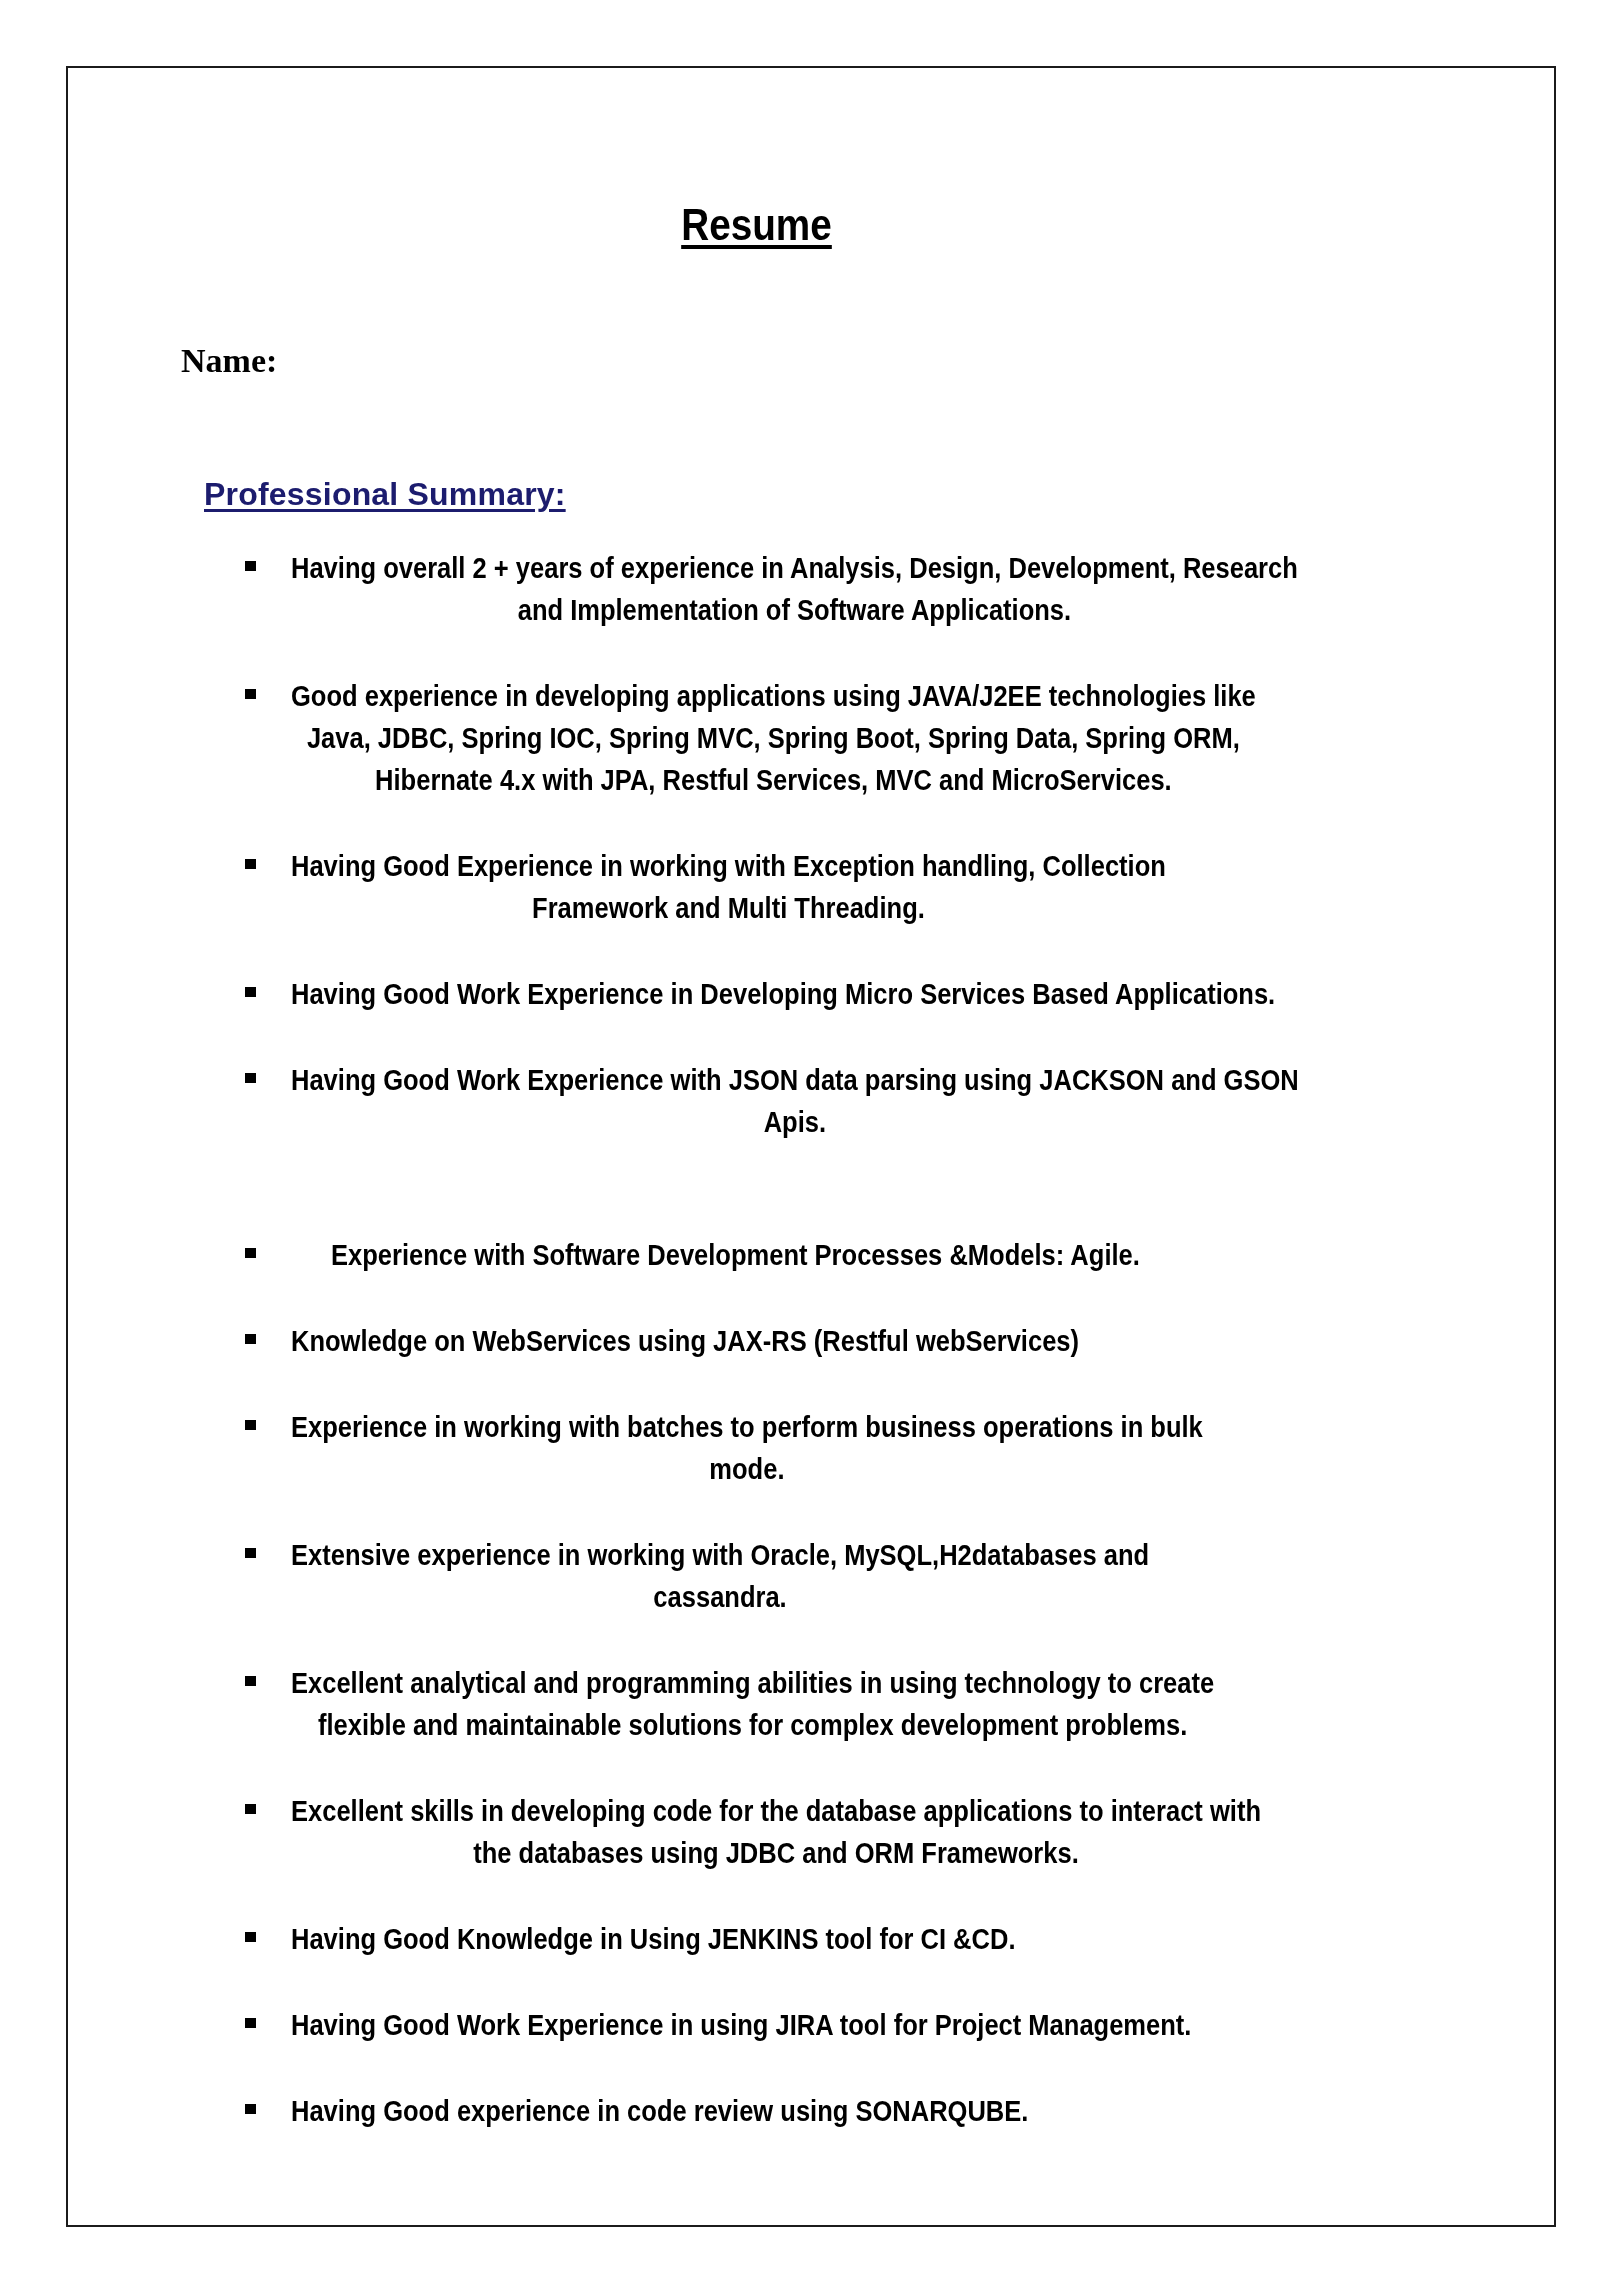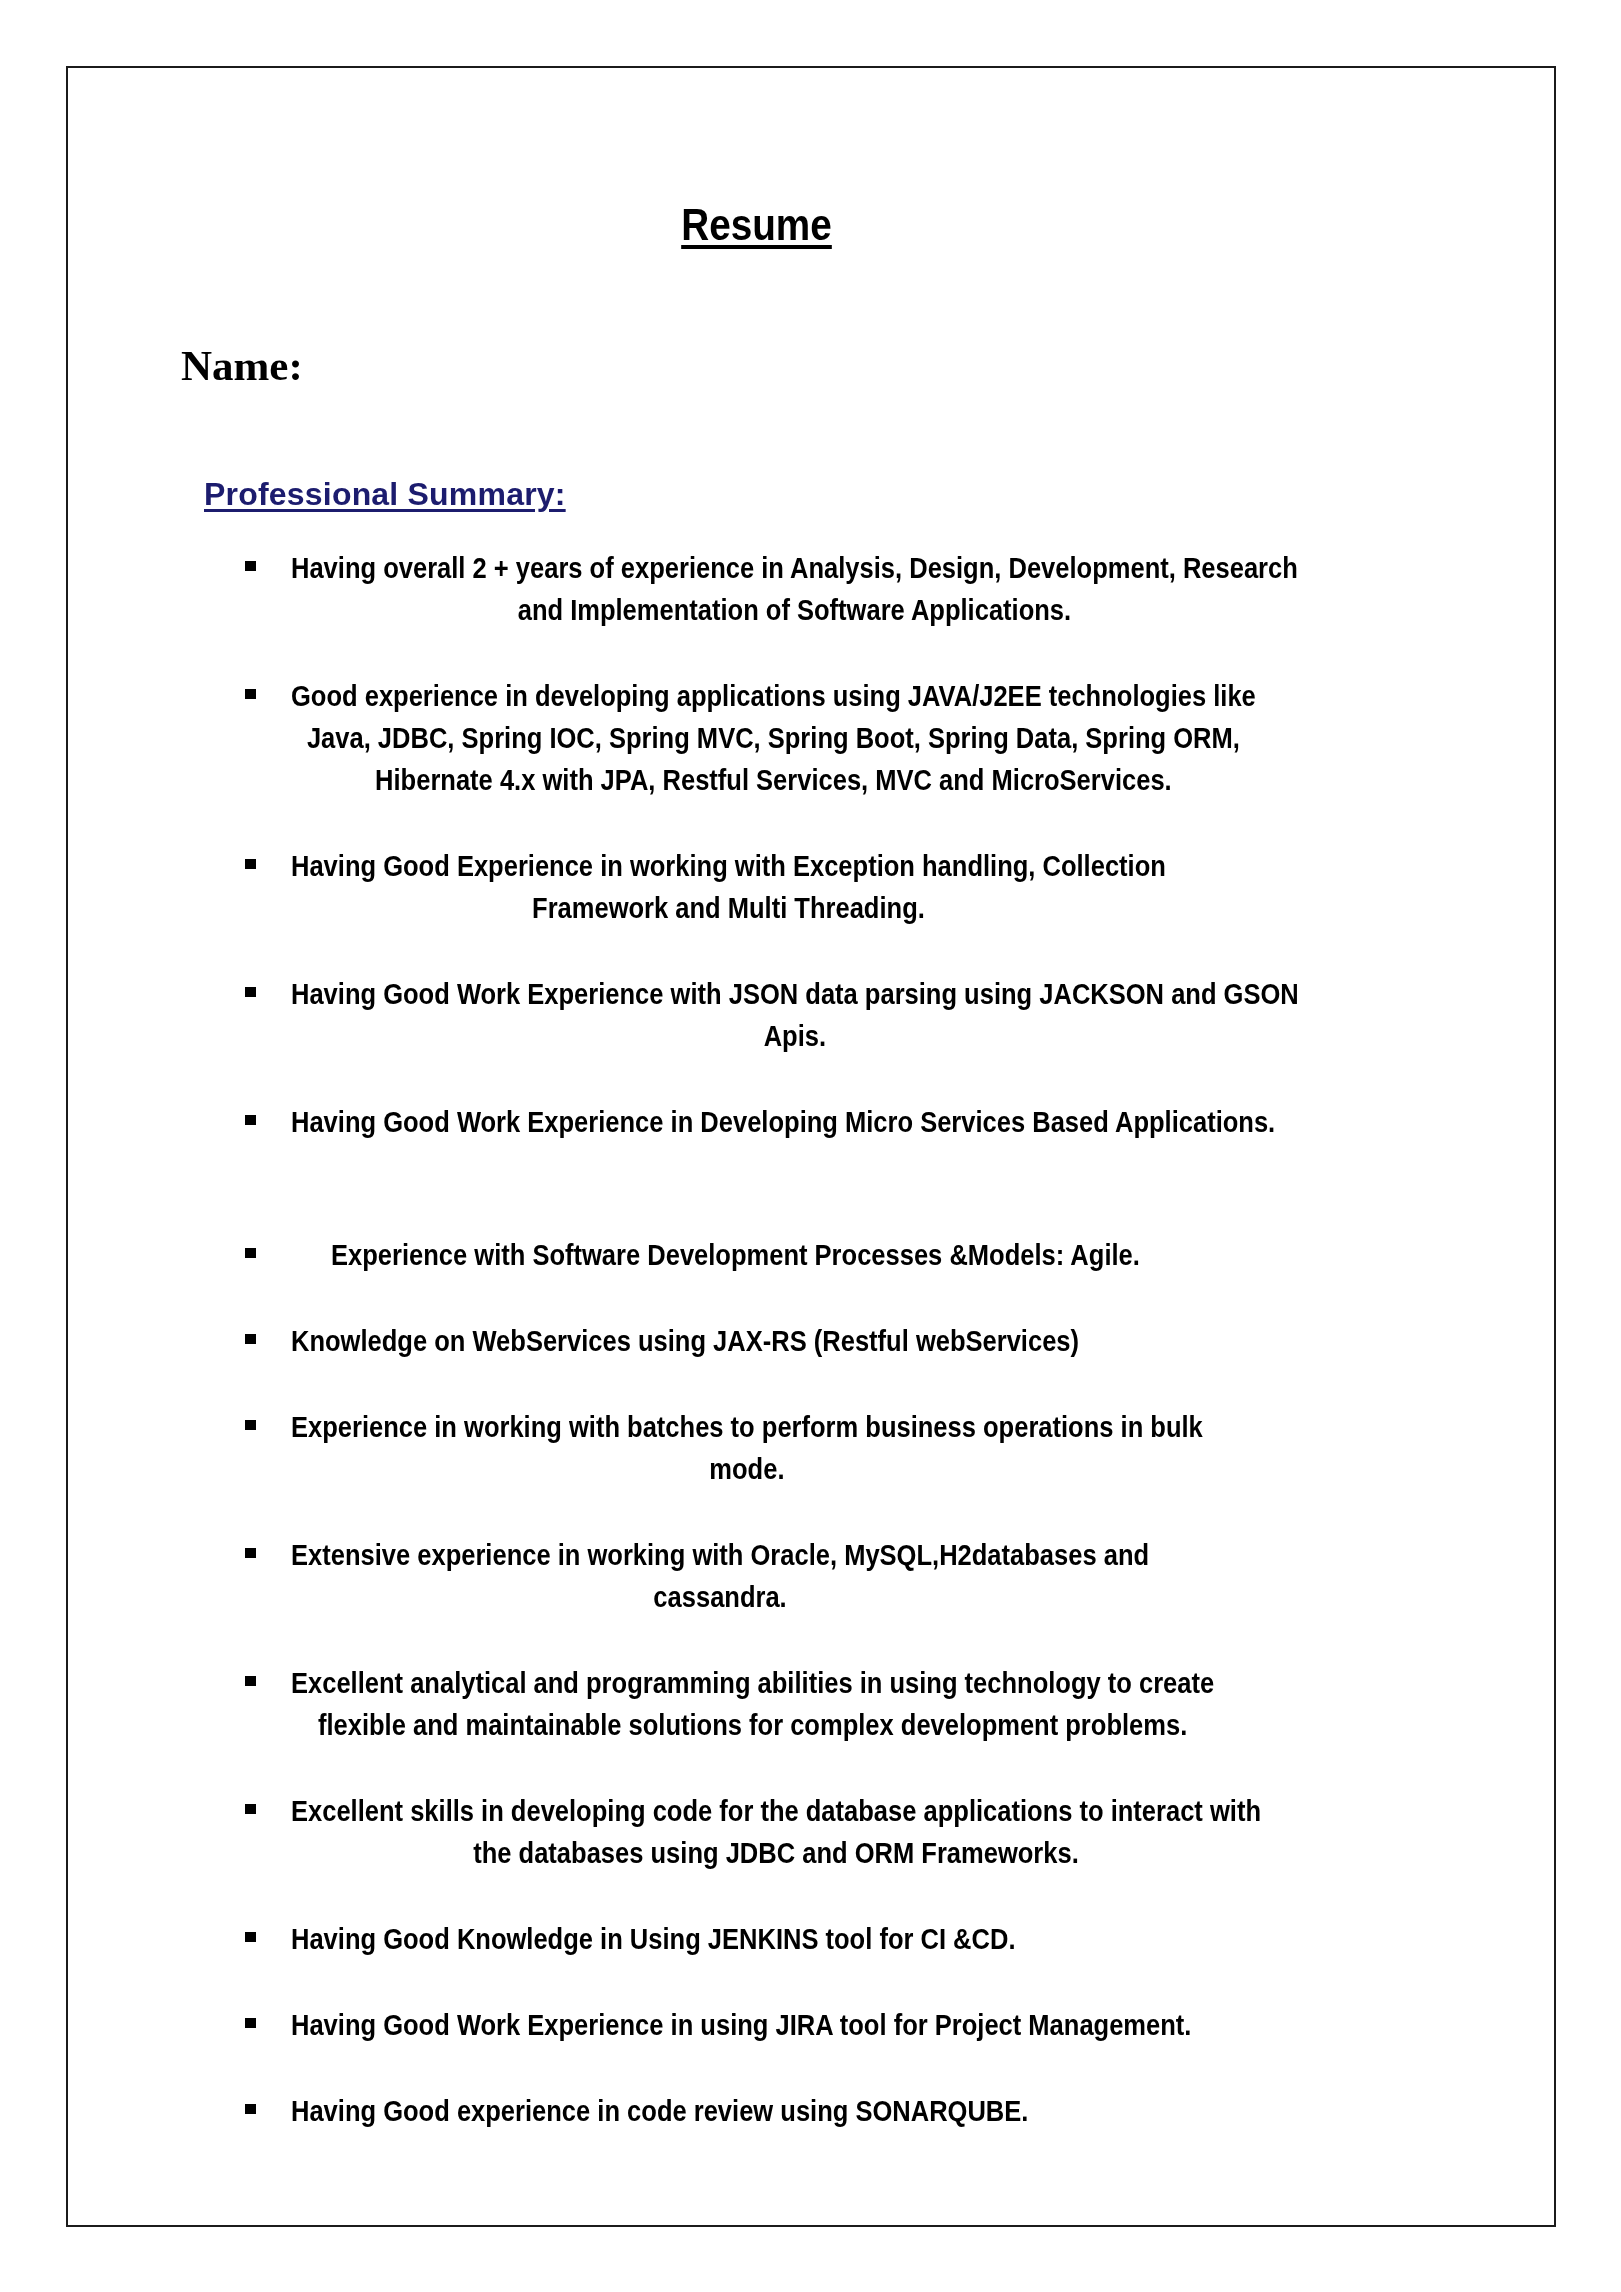--- a/index.html
+++ b/index.html
@@ -40,21 +40,21 @@
     text-underline-offset: 4.9px;
     transform: scaleX(0.88);
     transform-origin: 50% 0;
     line-height: 1;
   }
   .name-label {
     position: absolute;
     top: 344px;
     left: 181px;
     font-family: "Liberation Serif", serif;
-    font-size: 43px;
+    font-size: 34px;
     font-weight: 700;
     color: var(--text-color, #000);
     line-height: 1;
   }
   .section-heading {
     position: absolute;
     top: 468px;
     left: 194px;
     margin: 10px;
     font-family: "Liberation Sans", sans-serif;
@@ -142,35 +142,35 @@
     <span class="bullet-marker"></span>
     <div class="bullet-text">
         <div class="bullet-line">Having Good Experience in working with Exception handling, Collection</div>
         <div class="bullet-line">Framework and Multi Threading.</div>
       </div>
   </li>
 
   <li class="bullet-item">
     <span class="bullet-marker"></span>
     <div class="bullet-text">
+        <div class="bullet-line">Having Good Work Experience in Developing Micro Services Based Applications.</div>
+      </div>
+  </li>
+
+  <li class="bullet-item">
+    <span class="bullet-marker"></span>
+    <div class="bullet-text">
         <div class="bullet-line">Having Good Work Experience with JSON data parsing using JACKSON and GSON</div>
         <div class="bullet-line">Apis.</div>
       </div>
   </li>
 
   <li class="bullet-item">
     <span class="bullet-marker"></span>
     <div class="bullet-text">
-        <div class="bullet-line">Having Good Work Experience in Developing Micro Services Based Applications.</div>
-      </div>
-  </li>
-
-  <li class="bullet-item">
-    <span class="bullet-marker"></span>
-    <div class="bullet-text">
         <div class="bullet-line">Experience with Software Development Processes &amp;Models: Agile.</div>
       </div>
   </li>
 
   <li class="bullet-item">
     <span class="bullet-marker"></span>
     <div class="bullet-text">
         <div class="bullet-line">Knowledge on WebServices using JAX-RS (Restful webServices)</div>
       </div>
   </li>

